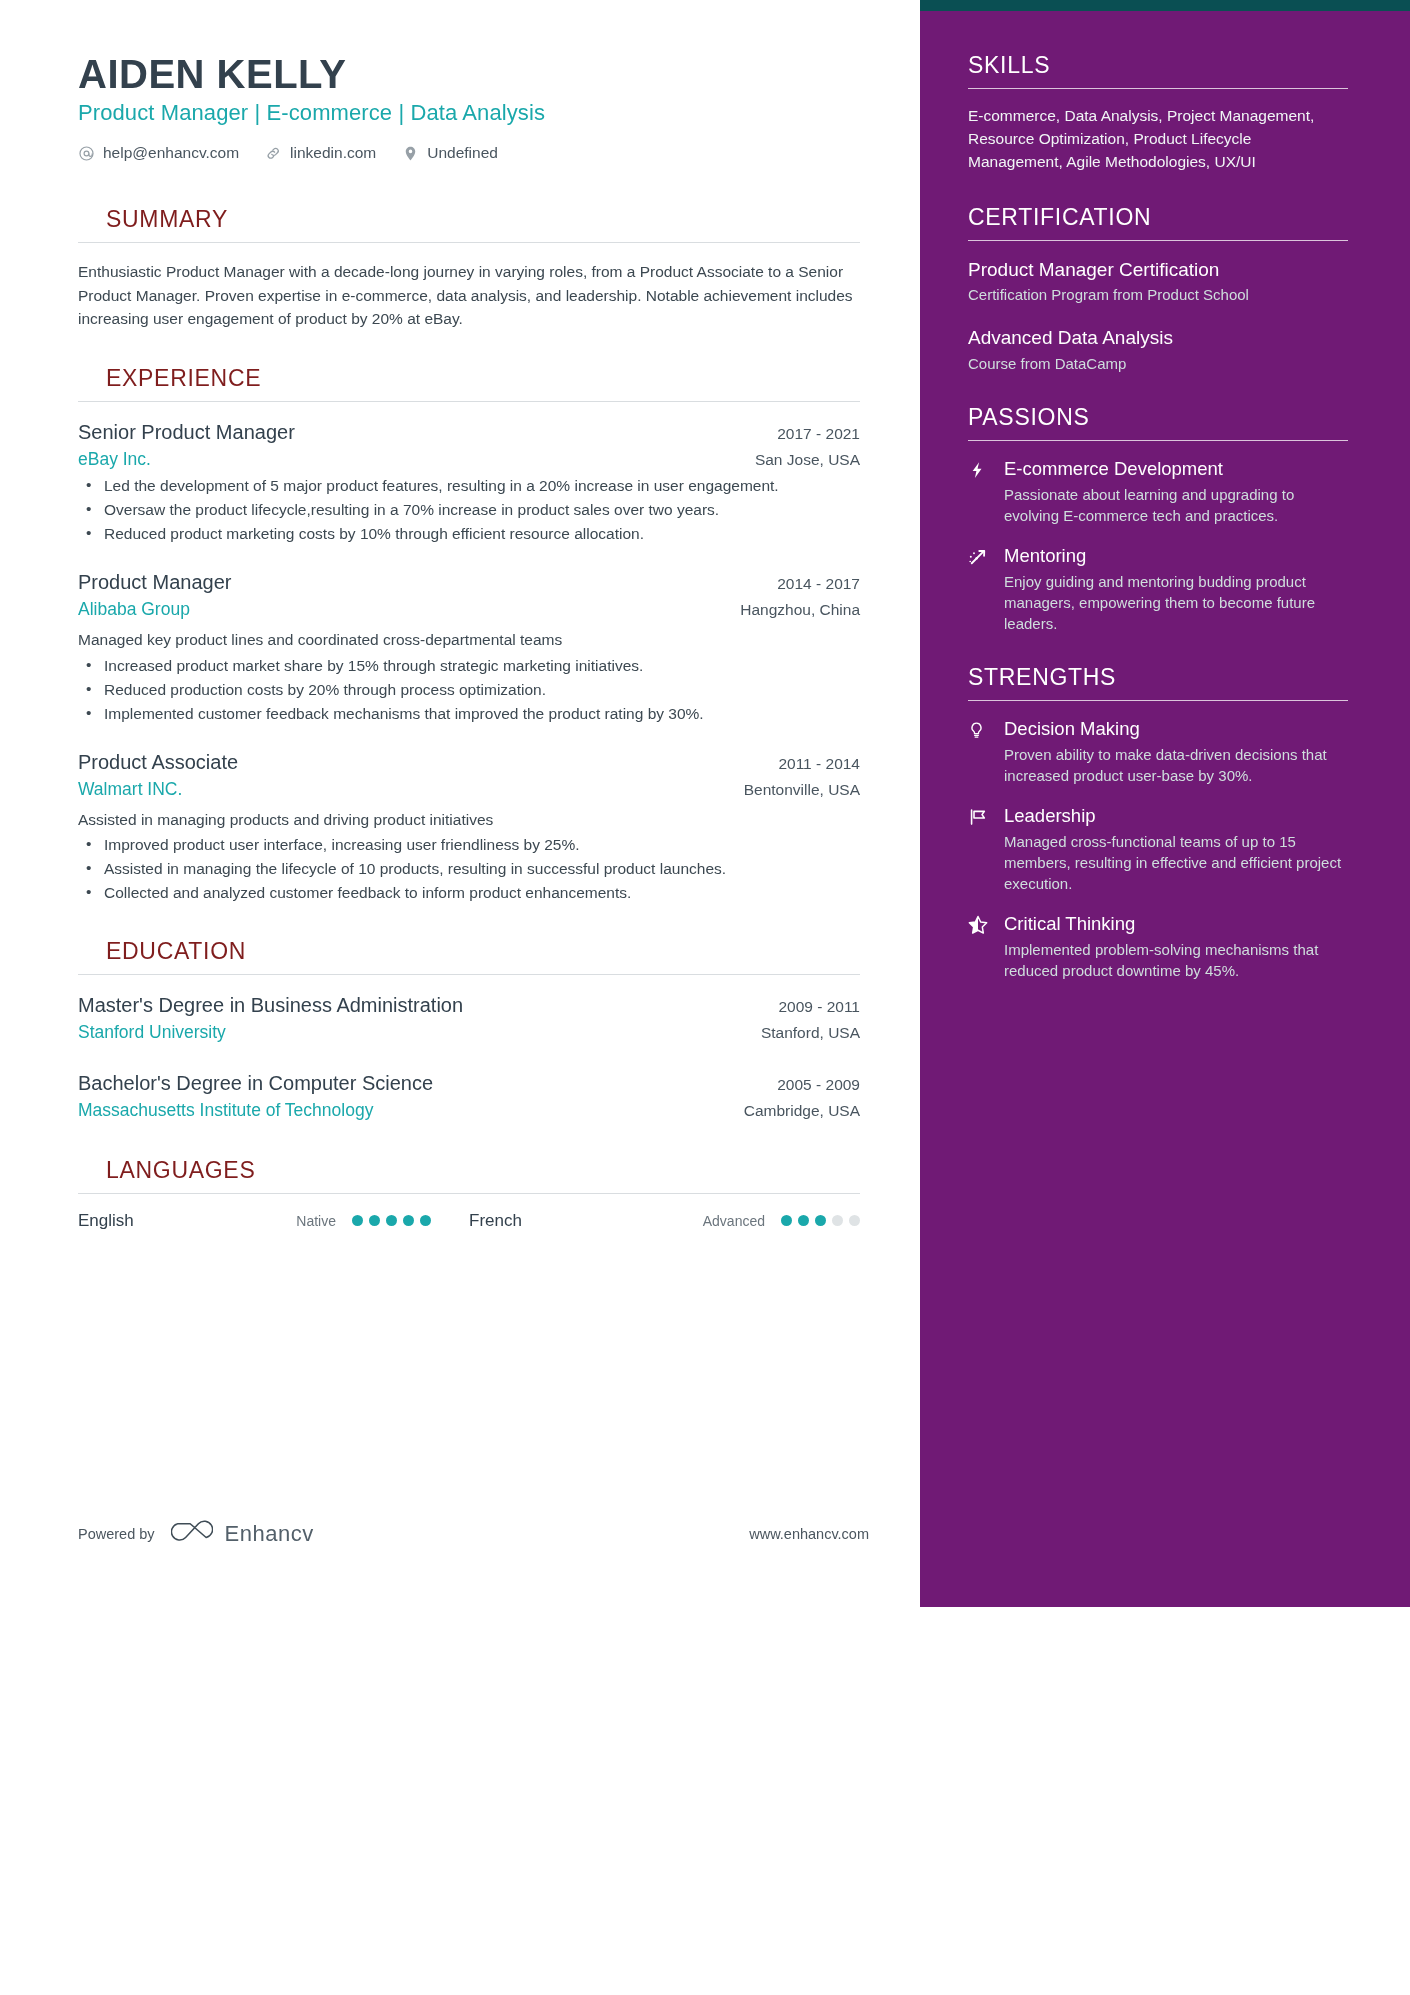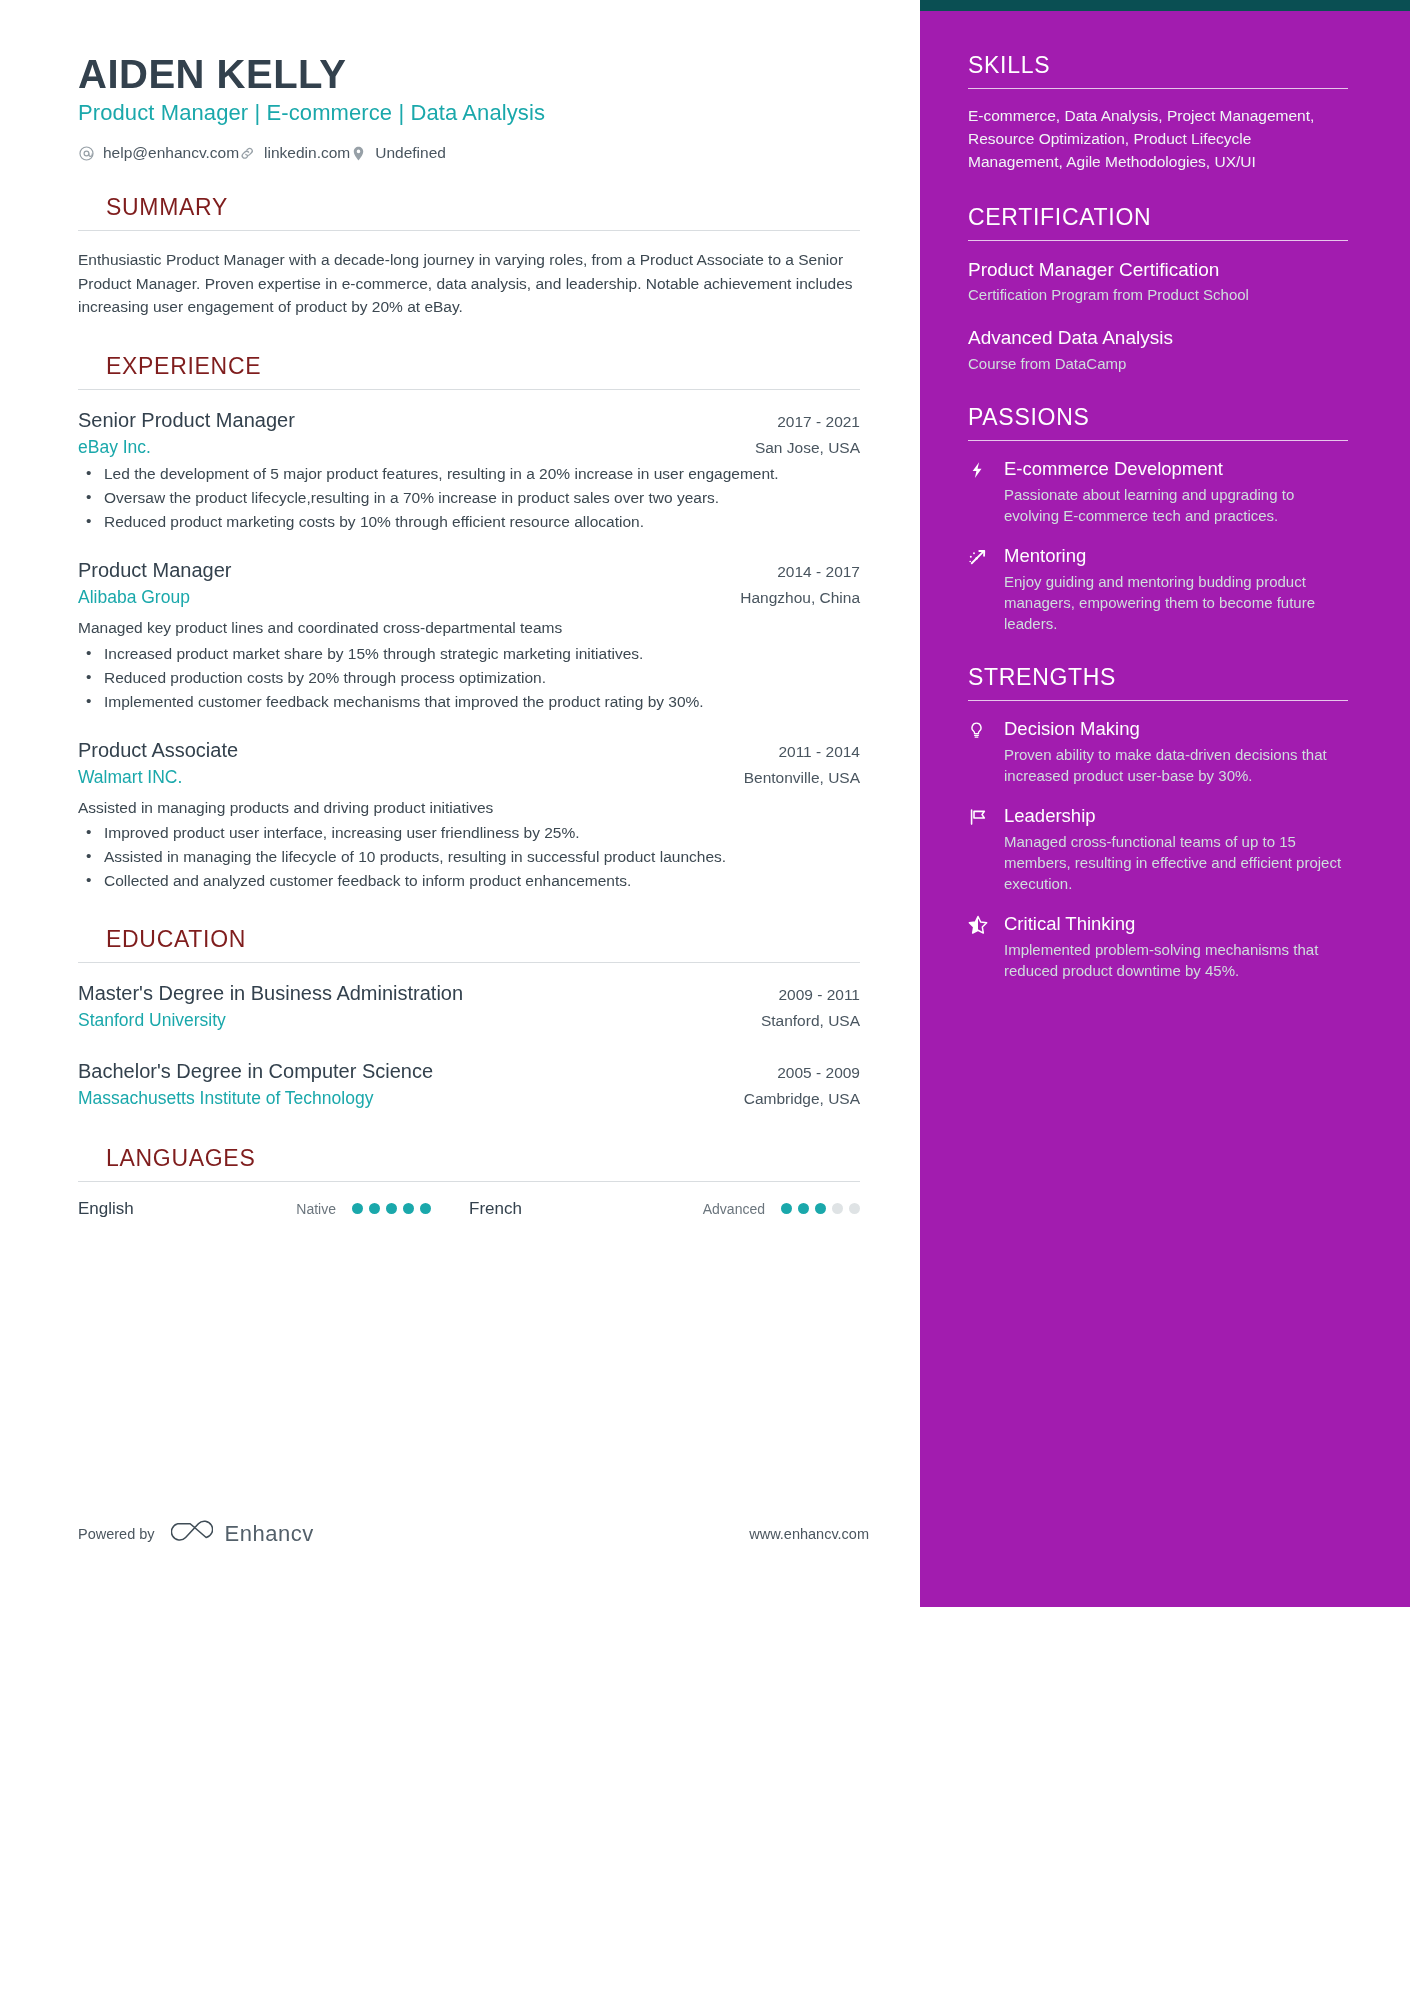--- a/index.html
+++ b/index.html
@@ -42,21 +42,22 @@
     font-size: 22px;
     color: #1aa8ab;
     font-weight: 400;
     letter-spacing: 0.1px;
     margin-bottom: 18px;
   }
 
   .contact-row {
     display: flex;
     align-items: flex-start;
-    margin-bottom: 32px;
+    gap: 26px;
+    margin-bottom: 44px;
   }
   .contact-item {
     display: flex;
     align-items: center;
     gap: 8px;
     font-size: 15.5px;
     color: #49555f;
   }
   .contact-item svg { display: block; }
 
@@ -203,21 +204,21 @@
   }
   .site {
     font-size: 14.5px;
     color: #4b565f;
   }
 
   
   .side-col {
     width: 490px;
     flex: 0 0 490px;
-    background: #a21caf;
+    background: #701a75;
     color: #ffffff;
     padding: 52px 62px 0 48px;
     position: relative;
   }
   .side-topbar {
     position: absolute;
     top: 0; left: 0; right: 0;
     height: 11px;
     background: #0a4f53;
   }

